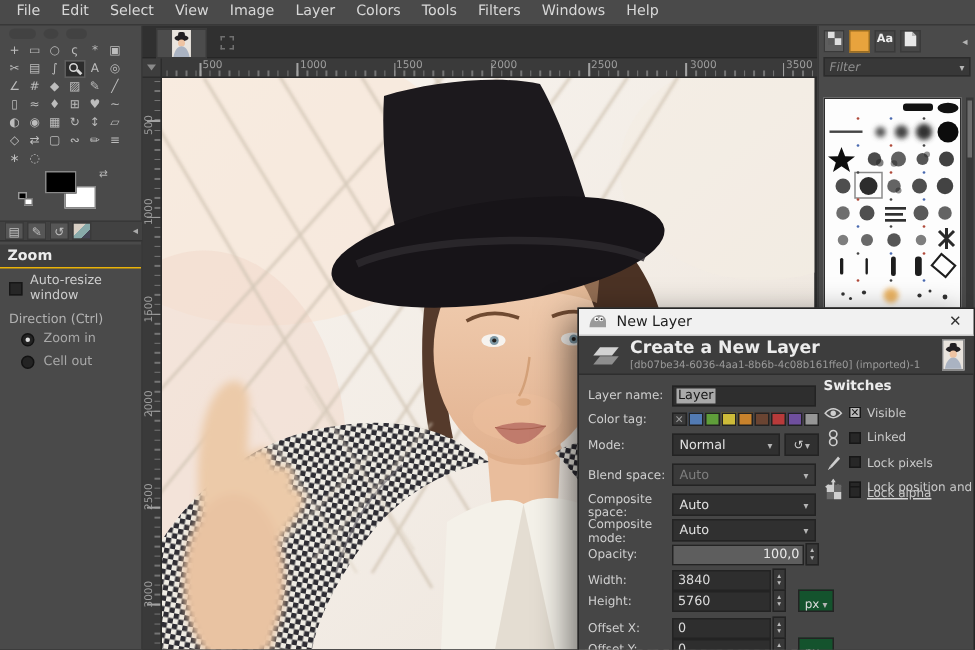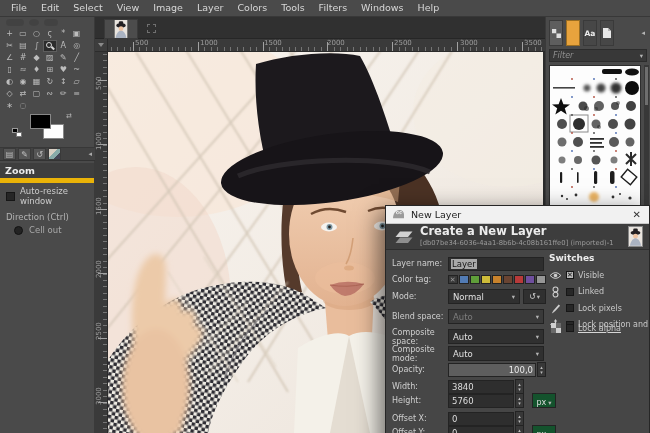--- a/index.html
+++ b/index.html
@@ -25,21 +25,21 @@
   #bg-swatch{position:absolute;left:43px;top:12px;width:21px;height:15px;background:#fff;border:1px solid #888}
   #swap-colors{position:absolute;left:66px;top:0;font-size:7px;color:#b5b5b5}
   #default-colors{position:absolute;left:12px;top:16px;width:10px;height:10px}
   #default-colors .b{position:absolute;left:0;top:0;width:6px;height:5px;background:#000;border:1px solid #999}
   #default-colors .w{position:absolute;left:4px;top:4px;width:6px;height:5px;background:#fff;border:1px solid #777}
   #dock-tabs{position:absolute;left:0;top:130px;width:95px;height:14px;background:#424242;border-top:1px solid #383838;border-bottom:1px solid #333;display:flex;align-items:center;padding-left:3px;gap:2px}
   .dock-tab{width:13px;height:12px;font-size:8px;line-height:12px;text-align:center;color:#c0c0c0;background:#565656;border:1px solid #3a3a3a}
   .dock-tab.thumbish{background:linear-gradient(135deg,#d8cfc4 0 40%,#8aa 40% 70%,#445 70%)}
   #dock-menu{margin-left:auto;margin-right:3px;font-size:7px;color:#aaa}
   #tool-options{position:absolute;left:0;top:146px;right:0}
-  #tool-options-title{background:#3e3e3e;font-size:9.5px;font-weight:bold;color:#ececec;padding:2px 5px;border-bottom:5px solid #eab308}
+  #tool-options-title{background:#3e3e3e;font-size:9.5px;font-weight:bold;color:#ececec;padding:2px 5px;border-bottom:1px solid #eab308}
   .opt-row{display:flex;align-items:center;gap:5px;padding:3px 6px 2px}
   .cb{width:9px;height:9px;background:#262626;border:1px solid #161616;flex:none}
   .opt-label{font-size:8.5px;color:#cdcdcd}
   .opt-sub{font-size:8.5px;color:#b3b3b3;padding:4px 6px 0}
   .radio-row{display:flex;align-items:center;gap:6px;padding:3px 6px 2px 14px}
   .radio{width:9px;height:9px;border-radius:50%;background:#232323;border:1px solid #121212;position:relative;flex:none}
   .radio.sel::after{content:"";position:absolute;left:2px;top:2px;width:3px;height:3px;border-radius:50%;background:#e0e0e0}
   .radio-label{font-size:8.5px;color:#a9a9a9}
 
   
@@ -63,21 +63,21 @@
       repeating-linear-gradient(to bottom,#757575 0 1px,transparent 1px 6.45px);
     background-size:9px 100%,4px 100%;
     background-position:right 28px,right 28px;
     background-repeat:repeat-y;}
   .v-ruler-label{position:absolute;left:0px;font-size:7px;color:#9d9d9d;transform:rotate(-90deg);transform-origin:4px 4px;white-space:nowrap}
   #photo{position:absolute;left:13px;top:35px;width:435px;height:381px;display:block}
 
   
   #right-panel{position:absolute;left:545px;top:17px;width:105px;bottom:0;background:#4a4a4a;border-left:1px solid #3a3a3a}
   #panel-tabs{display:flex;align-items:center;gap:3px;padding:3px 3px 2px}
-  .panel-tab{width:14px;height:26px;display:flex;align-items:center;justify-content:center;border:1px solid #3a3a3a;background:#474747}
+  .panel-tab{width:14px;height:15px;display:flex;align-items:flex-start;justify-content:center;border:1px solid #3a3a3a;background:#474747}
   .panel-tab.active{background:#5e5e5e}
   .panel-tab.pattern{background:#e8a33d;border-color:#9a6d22}
   .panel-tab .aa{font-size:7.5px;color:#eee;font-weight:bold}
   #panel-tab-menu{margin-left:auto;font-size:7px;color:#b5b5b5;padding-right:2px}
   #filter-row{display:flex;align-items:center;margin:1px 3px;background:#383838;border:1px solid #2c2c2c;height:13px;padding:0 3px}
   #filter-input{flex:1;background:transparent;border:none;outline:none;font-style:italic;font-size:8px;color:#9a9a9a;font-family:"DejaVu Sans",sans-serif;width:70px}
   #filter-input::placeholder{color:#8f8f8f}
   #brush-name{font-size:7.5px;font-style:italic;color:#d6d2c4;padding:1px 4px 1px;white-space:nowrap}
   #brush-grid{position:absolute;left:3px;top:48px;width:92px;height:141px;background:#fdfdfd;border:1px solid #2e2e2e}
   #brush-scrollbar{position:absolute;right:1px;top:48px;width:5px;height:141px;background:#383838}
@@ -216,20 +216,24 @@
       <span id="dock-menu">◂</span>
     </div>
 
   <div id="tool-options">
     <div id="tool-options-title">Zoom</div>
     <div class="opt-row">
       <span class="cb"></span>
       <span class="opt-label">Auto-resize window</span>
     </div>
     <div class="opt-sub">Direction  (Ctrl)</div>
+    <div class="radio-row">
+      <span class="radio sel"></span>
+      <span class="radio-label">Zoom in</span>
+    </div>
     <div class="radio-row">
       <span class="radio"></span>
       <span class="radio-label">Cell out</span>
     </div>
   </div>
 </div>
 
 <div id="canvas-wrap">
   <div id="tab-bar">
     <div id="canvas-tab">

